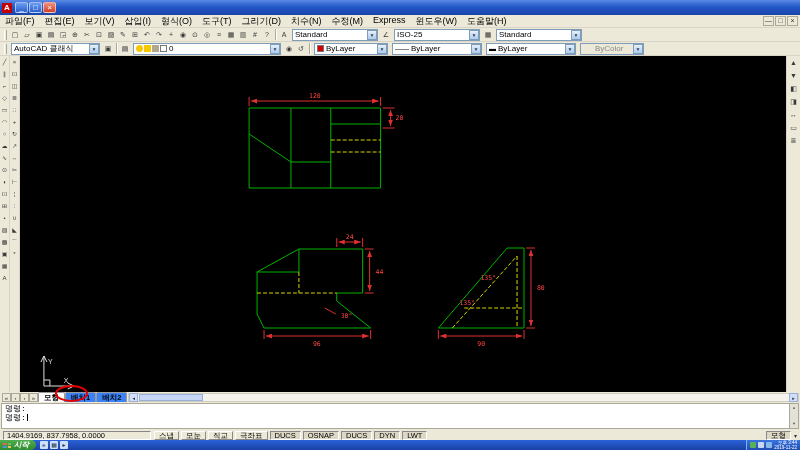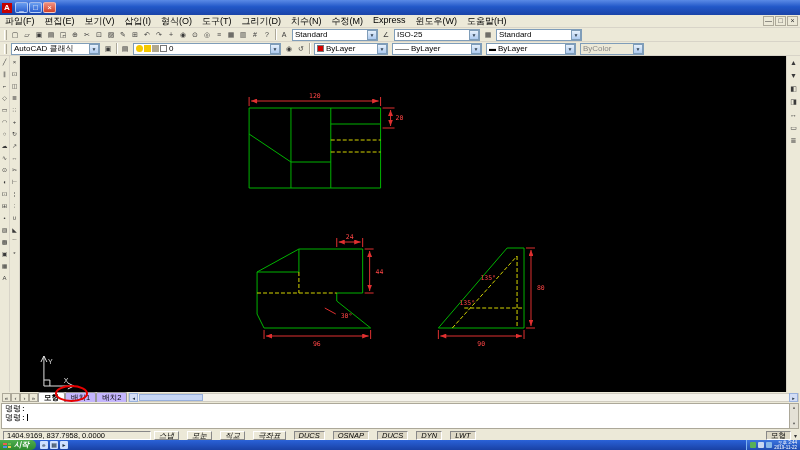--- a/index.html
+++ b/index.html
@@ -28,21 +28,21 @@
   .tb1{top:28px;height:14px;}
   .tb2{top:42px;height:14px;}
   .grip{width:3px;height:10px;border-left:1px solid #fff;border-right:1px solid #aca899;margin:0 2px;flex:none;}
   .iconrow{display:flex;flex:none;}
   .tbtn{width:12px;height:12px;font-size:7px;line-height:12px;text-align:center;color:#3a3a3a;flex:none;}
   .sep{width:1px;height:11px;background:#aca899;margin:0 2px;box-shadow:1px 0 0 #fff;flex:none;}
   .combo{display:flex;align-items:center;height:12px;background:#fff;border:1px solid #7f9db9;font-size:8px;margin:0 2px;padding-left:2px;flex:none;}
   .combo-text{flex:1;white-space:nowrap;overflow:hidden;color:#000;}
   .combo-arrow{width:10px;height:10px;background:linear-gradient(180deg,#e6f0fb,#aecbf0);border:1px solid #7f9db9;font-size:5px;line-height:9px;text-align:center;color:#345;margin-left:2px;flex:none;}
   .combo.disabled{background:#ece9d8;}
-  .combo.disabled .combo-text{color:#888;}
+  .combo.disabled .combo-text{color:#888;margin-left:12px;}
   .w-style{width:86px;}.w-dim{width:86px;}.w-table{width:86px;}
   .w-workspace{width:89px;}.w-layer{width:148px;}.w-color{width:74px;}.w-ltype{width:90px;}.w-lweight{width:90px;}.w-pstyle{width:64px;}
   .swatch{width:7px;height:7px;margin-right:2px;border:1px solid #777;flex:none;}
   .swatch.red{background:#d40000;}
   .swatch.wh{background:#fff;}
   .mini{width:7px;height:7px;margin-right:1px;flex:none;}
   .mini.bulb{background:#f5c800;border-radius:50%;}
   .mini.sun{background:#f5c800;}
   .mini.lock{background:#b0a890;}
   .ltglyph{font-size:7px;margin-right:2px;color:#000;}
@@ -55,36 +55,36 @@
   .right-strip .tbtn{width:12px;height:13px;font-size:7px;line-height:13px;}
   .canvas{flex:1;background:#000;position:relative;}
   .canvas svg{position:absolute;inset:0;width:100%;height:100%;}
   .dim{font-size:6.5px;fill:#ff4545;font-family:"DejaVu Sans Mono",monospace;}
   .ucs-label{font-size:7px;fill:#e0e0e0;}
 
   
   .tabrow{position:absolute;left:0;right:0;top:392px;height:10px;background:#ece9d8;display:flex;align-items:center;font-size:7.5px;padding-left:2px;}
   .tabnav{width:9px;height:9px;font-size:6px;line-height:8px;text-align:center;color:#333;border:1px solid #aca899;background:#ece9d8;flex:none;}
   .tabwrap{display:flex;align-items:flex-end;height:10px;}
-  .tab{padding:0 5px;height:10px;line-height:10px;border:1px solid #999;border-bottom:none;background:#c4b5fd;border-radius:2px 2px 0 0;white-space:nowrap;}
+  .tab{padding:0 5px;height:10px;line-height:10px;border:1px solid #999;border-bottom:none;background:#3b82f6;border-radius:2px 2px 0 0;white-space:nowrap;font-weight:bold;}
   .tab.active{background:#fff;font-weight:bold;}
   .hscroll{flex:1;height:9px;background:#f4f2ea;border:1px solid #d0ccc0;display:flex;align-items:center;margin:0 1px;}
   .hthumb{width:64px;height:7px;background:#c7d6f4;border:1px solid #98b0dc;margin-left:1px;flex:none;}
   .sarrow{width:9px;height:9px;font-size:5px;line-height:8px;text-align:center;background:#d3ddf5;border:1px solid #98b0dc;color:#234;flex:none;}
 
   
   .cmdwin{position:absolute;left:0;right:0;top:402px;height:28px;background:#ece9d8;padding:1px;}
   .cmdinner{position:relative;height:100%;background:#fff;border:1px solid #aca899;font-family:"Liberation Mono",monospace;font-size:8px;line-height:8.5px;padding:1px 12px 0 3px;color:#000;overflow:hidden;}
   .caret{display:inline-block;width:1px;height:7px;background:#000;vertical-align:middle;margin-left:1px;}
   .cmd-scroll{position:absolute;right:0;top:0;bottom:0;width:9px;background:#e4e1d6;border-left:1px solid #aca899;display:flex;flex-direction:column;justify-content:space-between;align-items:center;font-size:5px;color:#333;}
 
   
   .statusbar{position:absolute;left:0;right:0;top:430px;height:10px;background:#ece9d8;display:flex;align-items:center;font-size:7.5px;padding:0 3px;gap:3px;color:#000;}
   .coords{width:148px;height:9px;line-height:8px;border:1px solid;border-color:#888 #fff #fff #888;padding-left:3px;flex:none;}
-  .togglewrap{display:flex;gap:8px;font-style:italic;}
+  .togglewrap{display:flex;gap:2px;}
   .toggle{height:9px;line-height:8px;padding:0 4px;border:1px solid;border-color:#fff #888 #888 #fff;background:#ece9d8;white-space:nowrap;}
   .toggle.on{border-color:#888 #fff #fff #888;background:#ddd8c6;}
   .statspacer{flex:1;}
   .statarrow{font-size:6px;color:#333;}
 
   
   .taskbar{position:absolute;left:0;right:0;top:440px;height:10px;background:linear-gradient(180deg,#2a62d8,#1941a5);display:flex;align-items:center;}
   .startbtn{height:10px;padding:0 7px 0 14px;background:linear-gradient(180deg,#4fae4f,#2e8a2e);color:#fff;font-weight:bold;font-style:italic;font-size:7.5px;line-height:10px;border-radius:0 5px 5px 0;position:relative;flex:none;}
   .startflag{position:absolute;left:3px;top:2.5px;width:8px;height:5px;display:grid;grid-template-columns:1fr 1fr;gap:1px;}
   .startflag i{display:block;}

